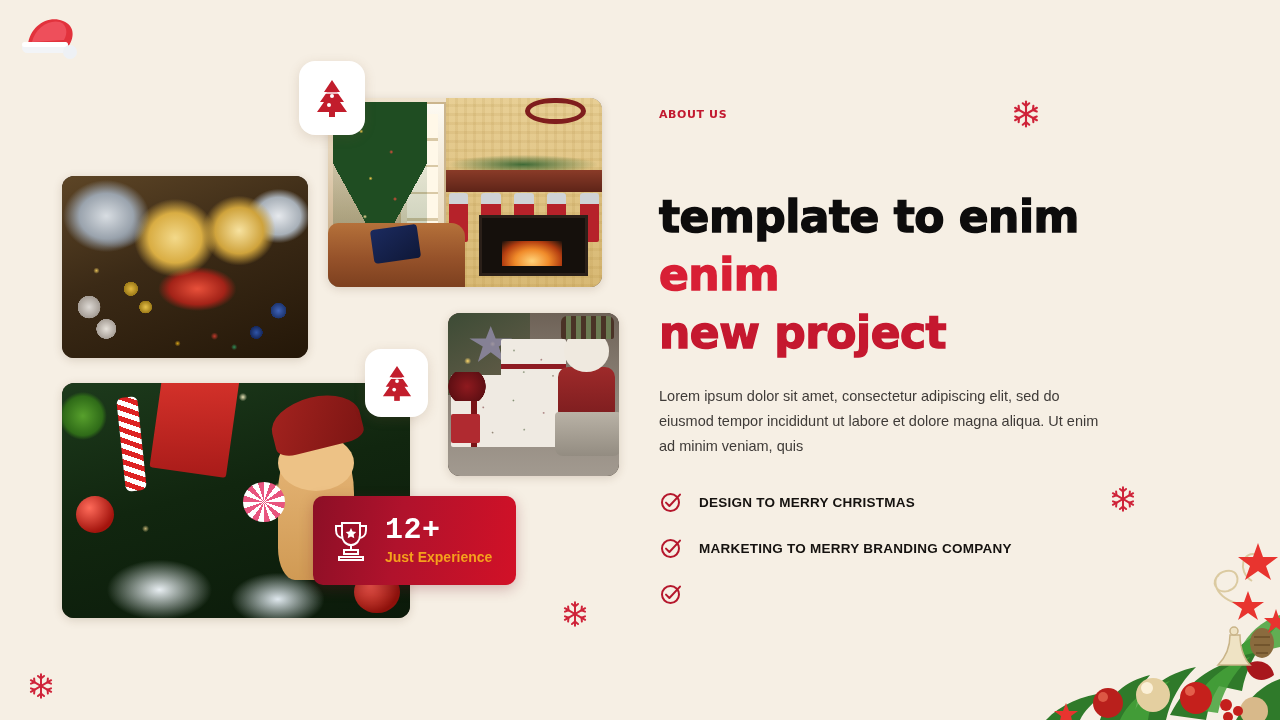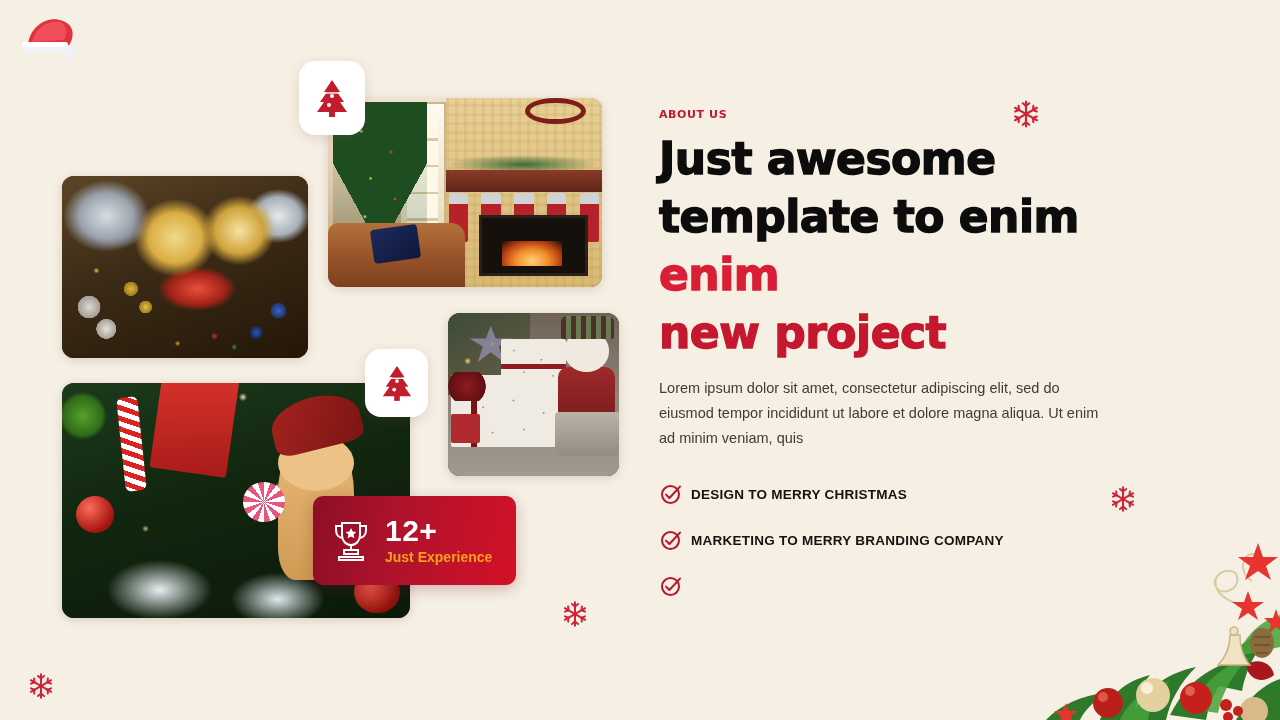--- a/index.html
+++ b/index.html
@@ -175,43 +175,43 @@
 
   
   #experience-badge {
     position:absolute; left:313px; top:496px; width:203px; height:89px;
     background:linear-gradient(100deg,#8c0f26 0%,#b0122c 42%,#d21127 100%);
     border-radius:10px;
     display:flex; align-items:center; gap:14px; padding:0 18px;
     box-shadow:0 4px 14px rgba(120,20,35,.28);
   }
   #experience-badge .badge-text { display:flex; flex-direction:column; justify-content:center; }
-  #badge-number { color:#fff; font-size:30px; font-weight:bold; line-height:1.05; letter-spacing:.5px; }
+  #badge-number { color:#fff; font-size:30px; font-weight:bold; line-height:1.05; letter-spacing:.5px;font-family:Liberation Mono, monospace; }
   #badge-caption { color:#f5a11c; font-size:14px; font-weight:bold; line-height:1.2; margin-top:3px; }
 
   
   #content { position:absolute; left:659px; top:108px; width:540px; }
   #about-label { color:#c2182f; font-size:11px; font-weight:bold; letter-spacing:.6px;
     font-family:"DejaVu Sans", sans-serif; }
   #headline {
     margin-top:9px;
     font-family:"DejaVu Sans", sans-serif;
     font-weight:bold;
     font-size:44px;
     line-height:1.32;
     letter-spacing:-.5px;
     color:#0d0c0c;
     -webkit-text-stroke:1.4px #0d0c0c;
   }
   #headline .hl-accent { color:#d81f35; -webkit-text-stroke:1.4px #d81f35; }
   #headline .hl-accent2 { color:#c5182f; -webkit-text-stroke:1.4px #c5182f; }
-  #body-copy { margin-top:14px; color:#3f3b38; font-size:14.5px; line-height:1.72; max-width:452px; }
+  #body-copy { margin-top:22px; color:#3f3b38; font-size:14.5px; line-height:1.72; max-width:452px; }
 
   #checklist { margin-top:31px; display:flex; flex-direction:column; gap:22px; }
-  .check-item { display:flex; align-items:center; gap:8px; }
+  .check-item { display:flex; align-items:center; gap:16px; }
   .check-item .label { font-size:13.5px; font-weight:bold; color:#15120f; letter-spacing:.25px; }
 
   
   .snowflake { position:absolute; }
 
   
   #corner-decor { position:absolute; right:0; bottom:0; width:280px; height:205px; }
   .bauble { position:absolute; border-radius:50%; }
   .star-deco { position:absolute;
     clip-path:polygon(50% 0,61% 35%,98% 35%,68% 57%,79% 100%,50% 73%,21% 100%,32% 57%,2% 35%,39% 35%); }
@@ -317,21 +317,21 @@
   <div class="badge-text">
     <div id="badge-number">12+</div>
     <div id="badge-caption">Just Experience</div>
   </div>
 </div>
 
 <div id="content">
   <div id="about-label">ABOUT US</div>
 
   <h1 id="headline">
-    <span>Just awesome</span><br>
+    <br>
     <span>template to enim </span><span class="hl-accent">enim</span><br>
     <span class="hl-accent2">new project</span>
   </h1>
 
   <p id="body-copy">Lorem ipsum dolor sit amet, consectetur adipiscing elit, sed do eiusmod tempor incididunt ut labore et dolore magna aliqua. Ut enim ad minim veniam, quis</p>
 
   <div id="checklist">
     <div class="check-item">
       <svg width="24" height="24" viewBox="0 0 24 24">
         <circle cx="11.5" cy="12.5" r="8.5" fill="none" stroke="#b5172c" stroke-width="2"></circle>

